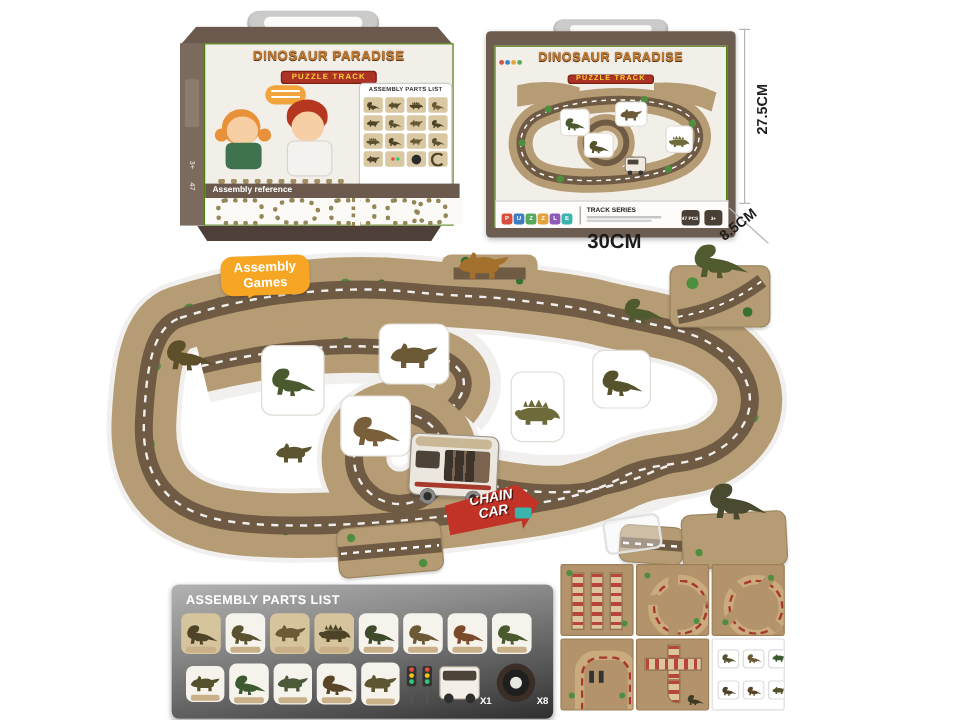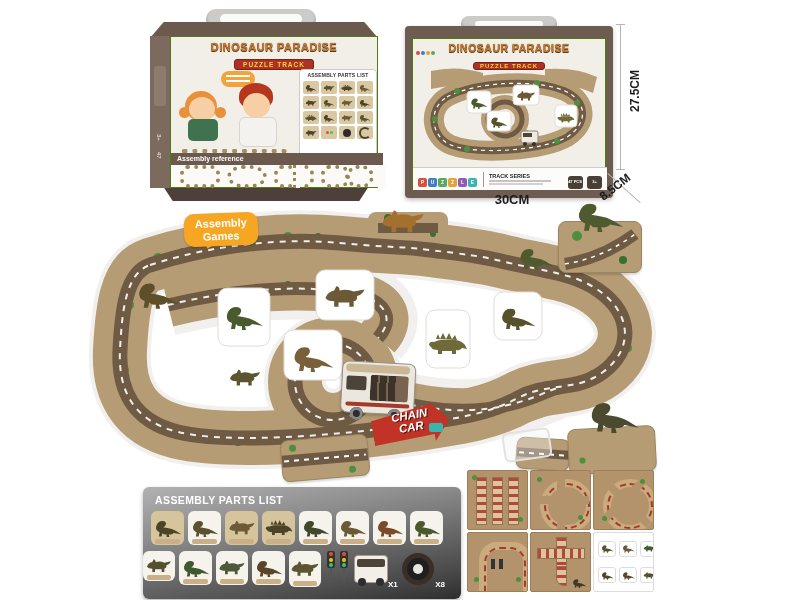--- a/index.html
+++ b/index.html
@@ -292,21 +292,21 @@
           </span>
         </div>
       </div>
     </div>
   </div>
 
   <div class="abs dimline" style="left:620px;top:24px;width:1px;height:146px"></div>
   <div class="abs dimline" style="left:616px;top:24px;width:9px;height:1px"></div>
   <div class="abs dimline" style="left:616px;top:169px;width:9px;height:1px"></div>
   <div class="abs dimlabel" style="left:597px;top:84px;width:76px;font-size:12px;transform:rotate(-90deg)">27.5CM</div>
-  <div class="abs dimlabel" style="left:462px;top:192px;width:100px;font-size:13px">30CM</div>
+  <div class="abs dimlabel" style="left:462px;top:192px;width:100px;font-size:17px">30CM</div>
   <div class="abs dimline" style="left:608px;top:173px;width:44px;height:1px;transform:rotate(42deg);transform-origin:left top"></div>
   <div class="abs dimlabel" style="left:586px;top:180px;width:58px;font-size:12px;transform:rotate(-38deg)">8.5CM</div>
 
   <svg class="abs" style="left:88px;top:210px" width="580" height="275" viewBox="0 0 580 275">
 
     <g fill="none" stroke="#f1f0ee" stroke-width="62">
       <path d="M62 55 C130 33,200 28,252 33 S310 36,342 40 S395 46,417 52 C465 63,487 64,510 80 C545 104,545 140,515 162 C488 182,460 172,430 188 C400 204,370 208,330 214 C250 226,140 234,90 222 C45 211,30 180,32 140 C34 100,38 63,62 55 Z"></path>
       <circle cx="245" cy="172" r="38"></circle>
       <path d="M80 95 C150 78,220 74,268 84 C300 92,306 110,290 128"></path>
       <path d="M287 185 C330 200,380 205,420 195 C450 188,455 182,470 178"></path>
@@ -486,21 +486,21 @@
           <svg width="28" height="20" fill="#7a4a2a">
             <use href="#dino-thero" width="28" height="20"></use>
           </svg>
         </div>
       <div class="chip w">
           <svg width="28" height="20" fill="#4a5a2e">
             <use href="#dino-thero" width="28" height="20"></use>
           </svg>
         </div>
     </div>
-    <div class="abs" style="left:0;top:64px;width:302px;display:flex;gap:4px;align-items:flex-start">
+    <div class="abs" style="left:12px;top:64px;width:302px;display:flex;gap:4px;align-items:center">
       <div class="chip w" style="height:30px">
           <svg width="30" height="16" fill="#55502e">
             <use href="#dino-quad" width="30" height="16"></use>
           </svg>
         </div>
       <div class="chip w" style="height:34px">
           <svg width="28" height="20" fill="#3e5a30">
             <use href="#dino-thero" width="28" height="20"></use>
           </svg>
         </div>

